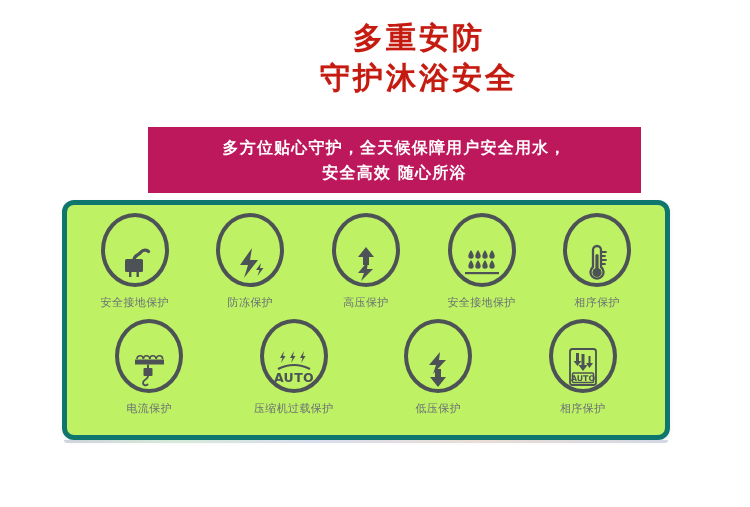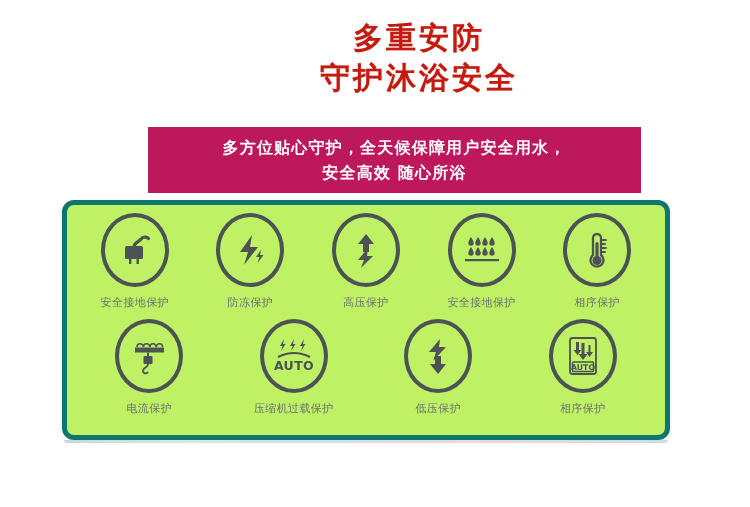--- a/index.html
+++ b/index.html
@@ -103,21 +103,21 @@
     flex-direction: column;
     align-items: center;
     justify-content: flex-start;
   }
   .icon-oval {
     width: 68px;
     height: 74px;
     border: 4px solid #4c5256;
     border-radius: 50%;
     display: flex;
-    align-items: center;
+    align-items: flex-end;
     justify-content: center;
     box-sizing: border-box;
   }
   .icon-oval svg {
     display: block;
   }
   .icon-label {
     margin-top: 8px;
     font-size: 11px;
     color: #6b7075;

